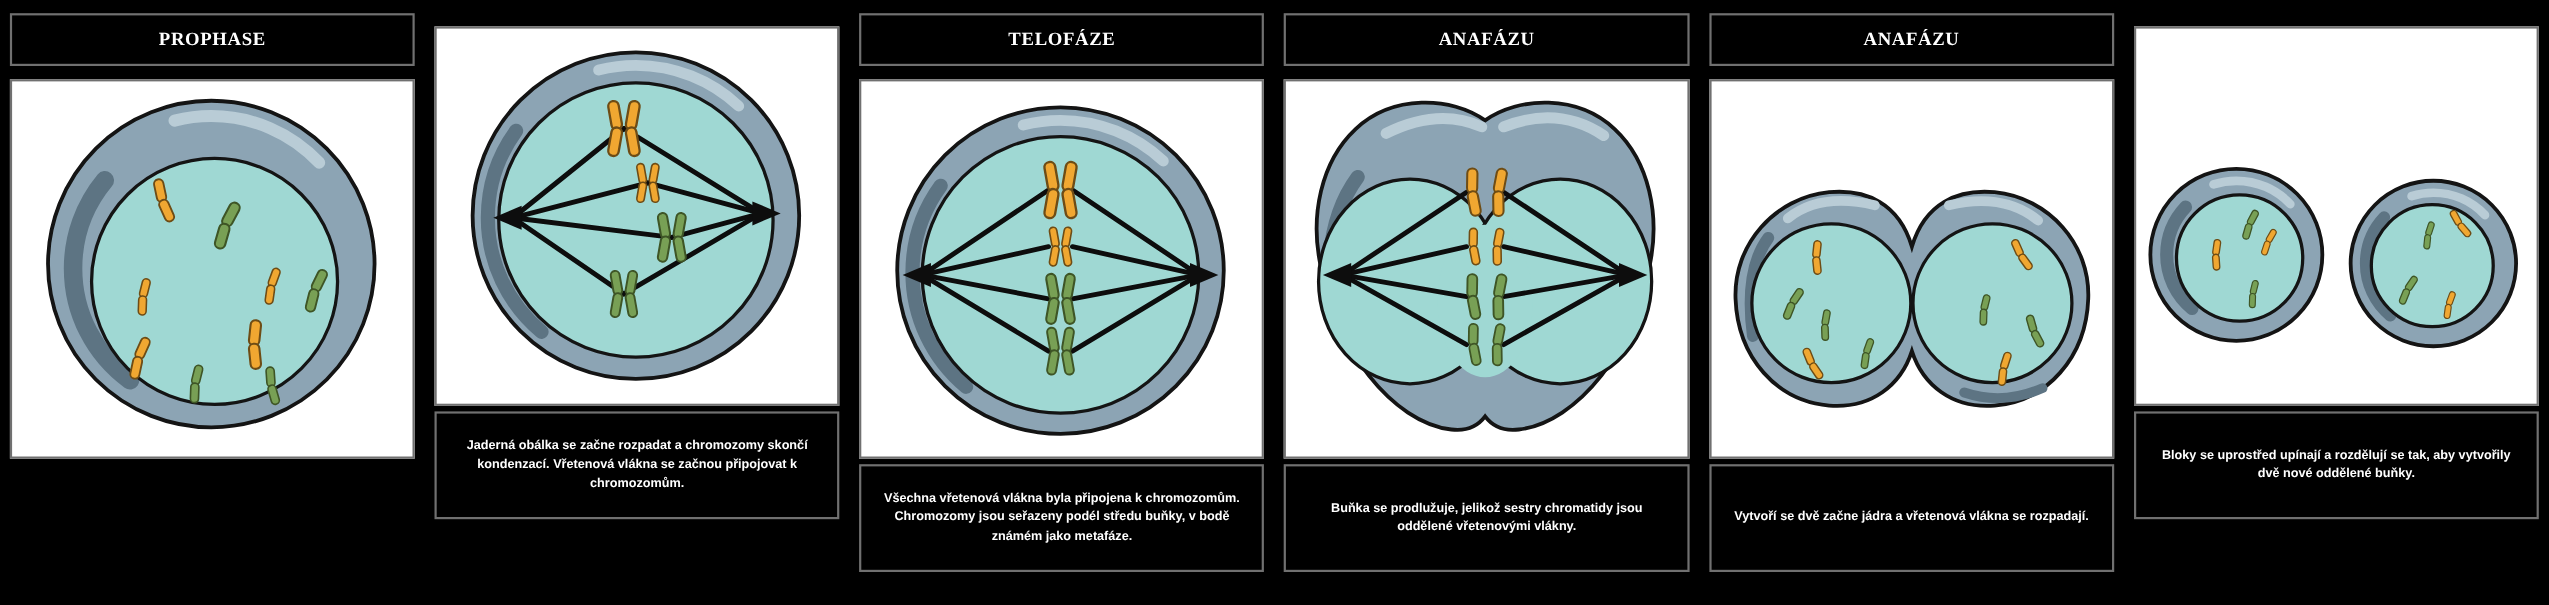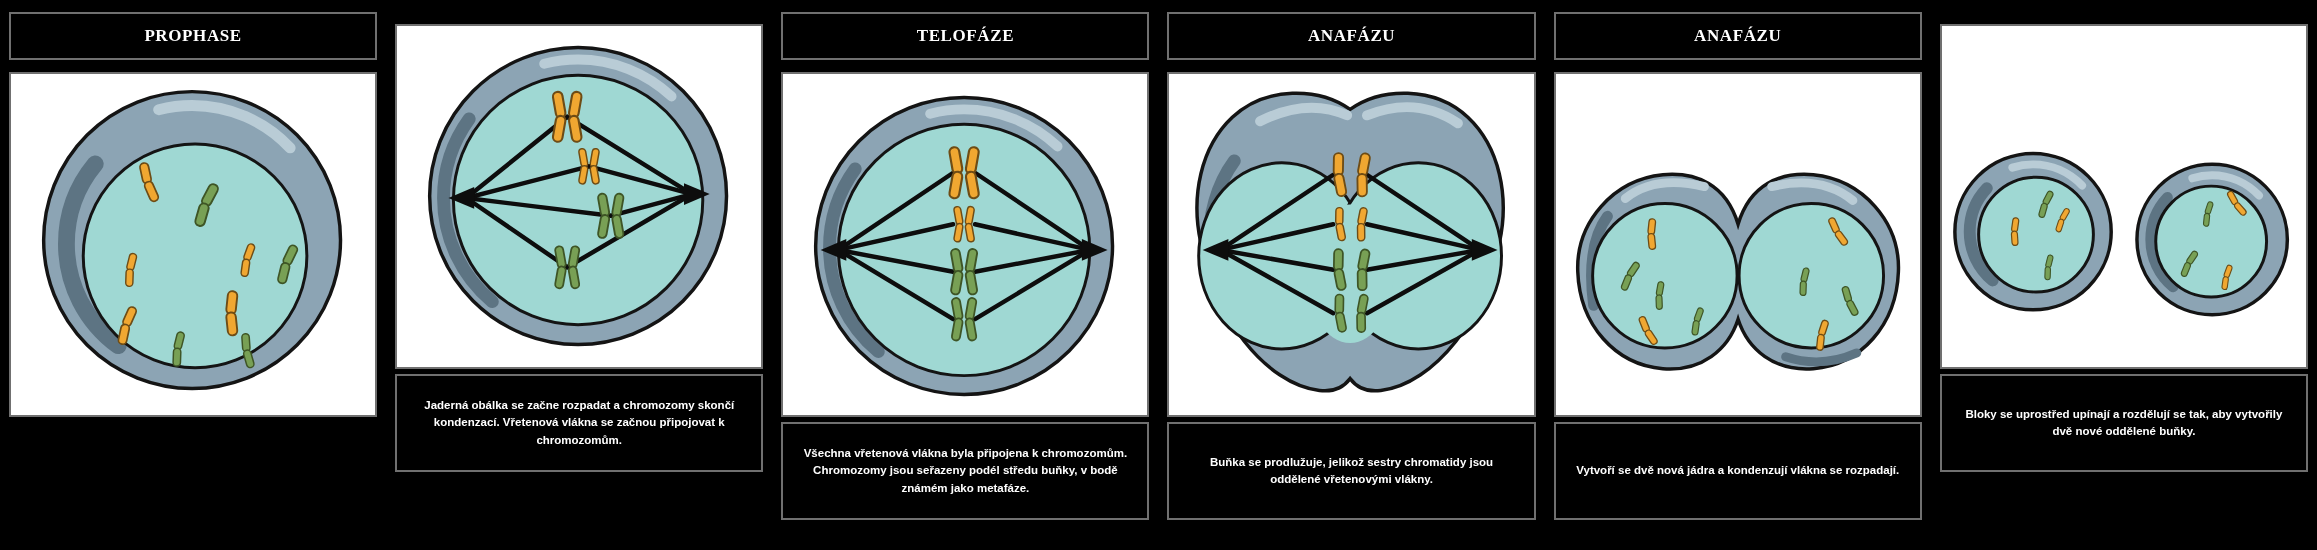--- a/index.html
+++ b/index.html
@@ -208,21 +208,21 @@
           <use href="#chr-single" class="co" transform="translate(92,258) rotate(-28) scale(0.55)"></use>
           <use href="#chr-single" class="cg" transform="translate(142,248) rotate(14) scale(0.5)"></use>
           <use href="#chr-single" class="co" transform="translate(284,158) rotate(-30) scale(0.55)"></use>
           <use href="#chr-single" class="cg" transform="translate(250,208) rotate(8) scale(0.5)"></use>
           <use href="#chr-single" class="cg" transform="translate(296,228) rotate(-22) scale(0.55)"></use>
           <use href="#chr-single" class="co" transform="translate(268,262) rotate(12) scale(0.55)"></use>
         </g>
       </svg>
     </div>
     <div class="desc">
-      <span>Vytvoří se dvě nová jádra a kondenzují vlákna se rozpadají.</span>
+      <span>Vytvoří se dvě začne jádra a vřetenová vlákna se rozpadají.</span>
     </div>
   </div>
 
   <div class="col">
     <div class="img">
       <svg viewBox="0 0 368 341">
         <g>
           <circle class="mem" cx="92" cy="206" r="79" stroke-width="3"></circle>
           <circle class="shadowArc" cx="92" cy="206" r="64" stroke-width="12" pathLength="100" stroke-dasharray="26 74" stroke-dashoffset="-36"></circle>
           <circle class="hiArc" cx="92" cy="206" r="68" stroke-width="8" pathLength="100" stroke-dasharray="18 82" stroke-dashoffset="-70"></circle>

